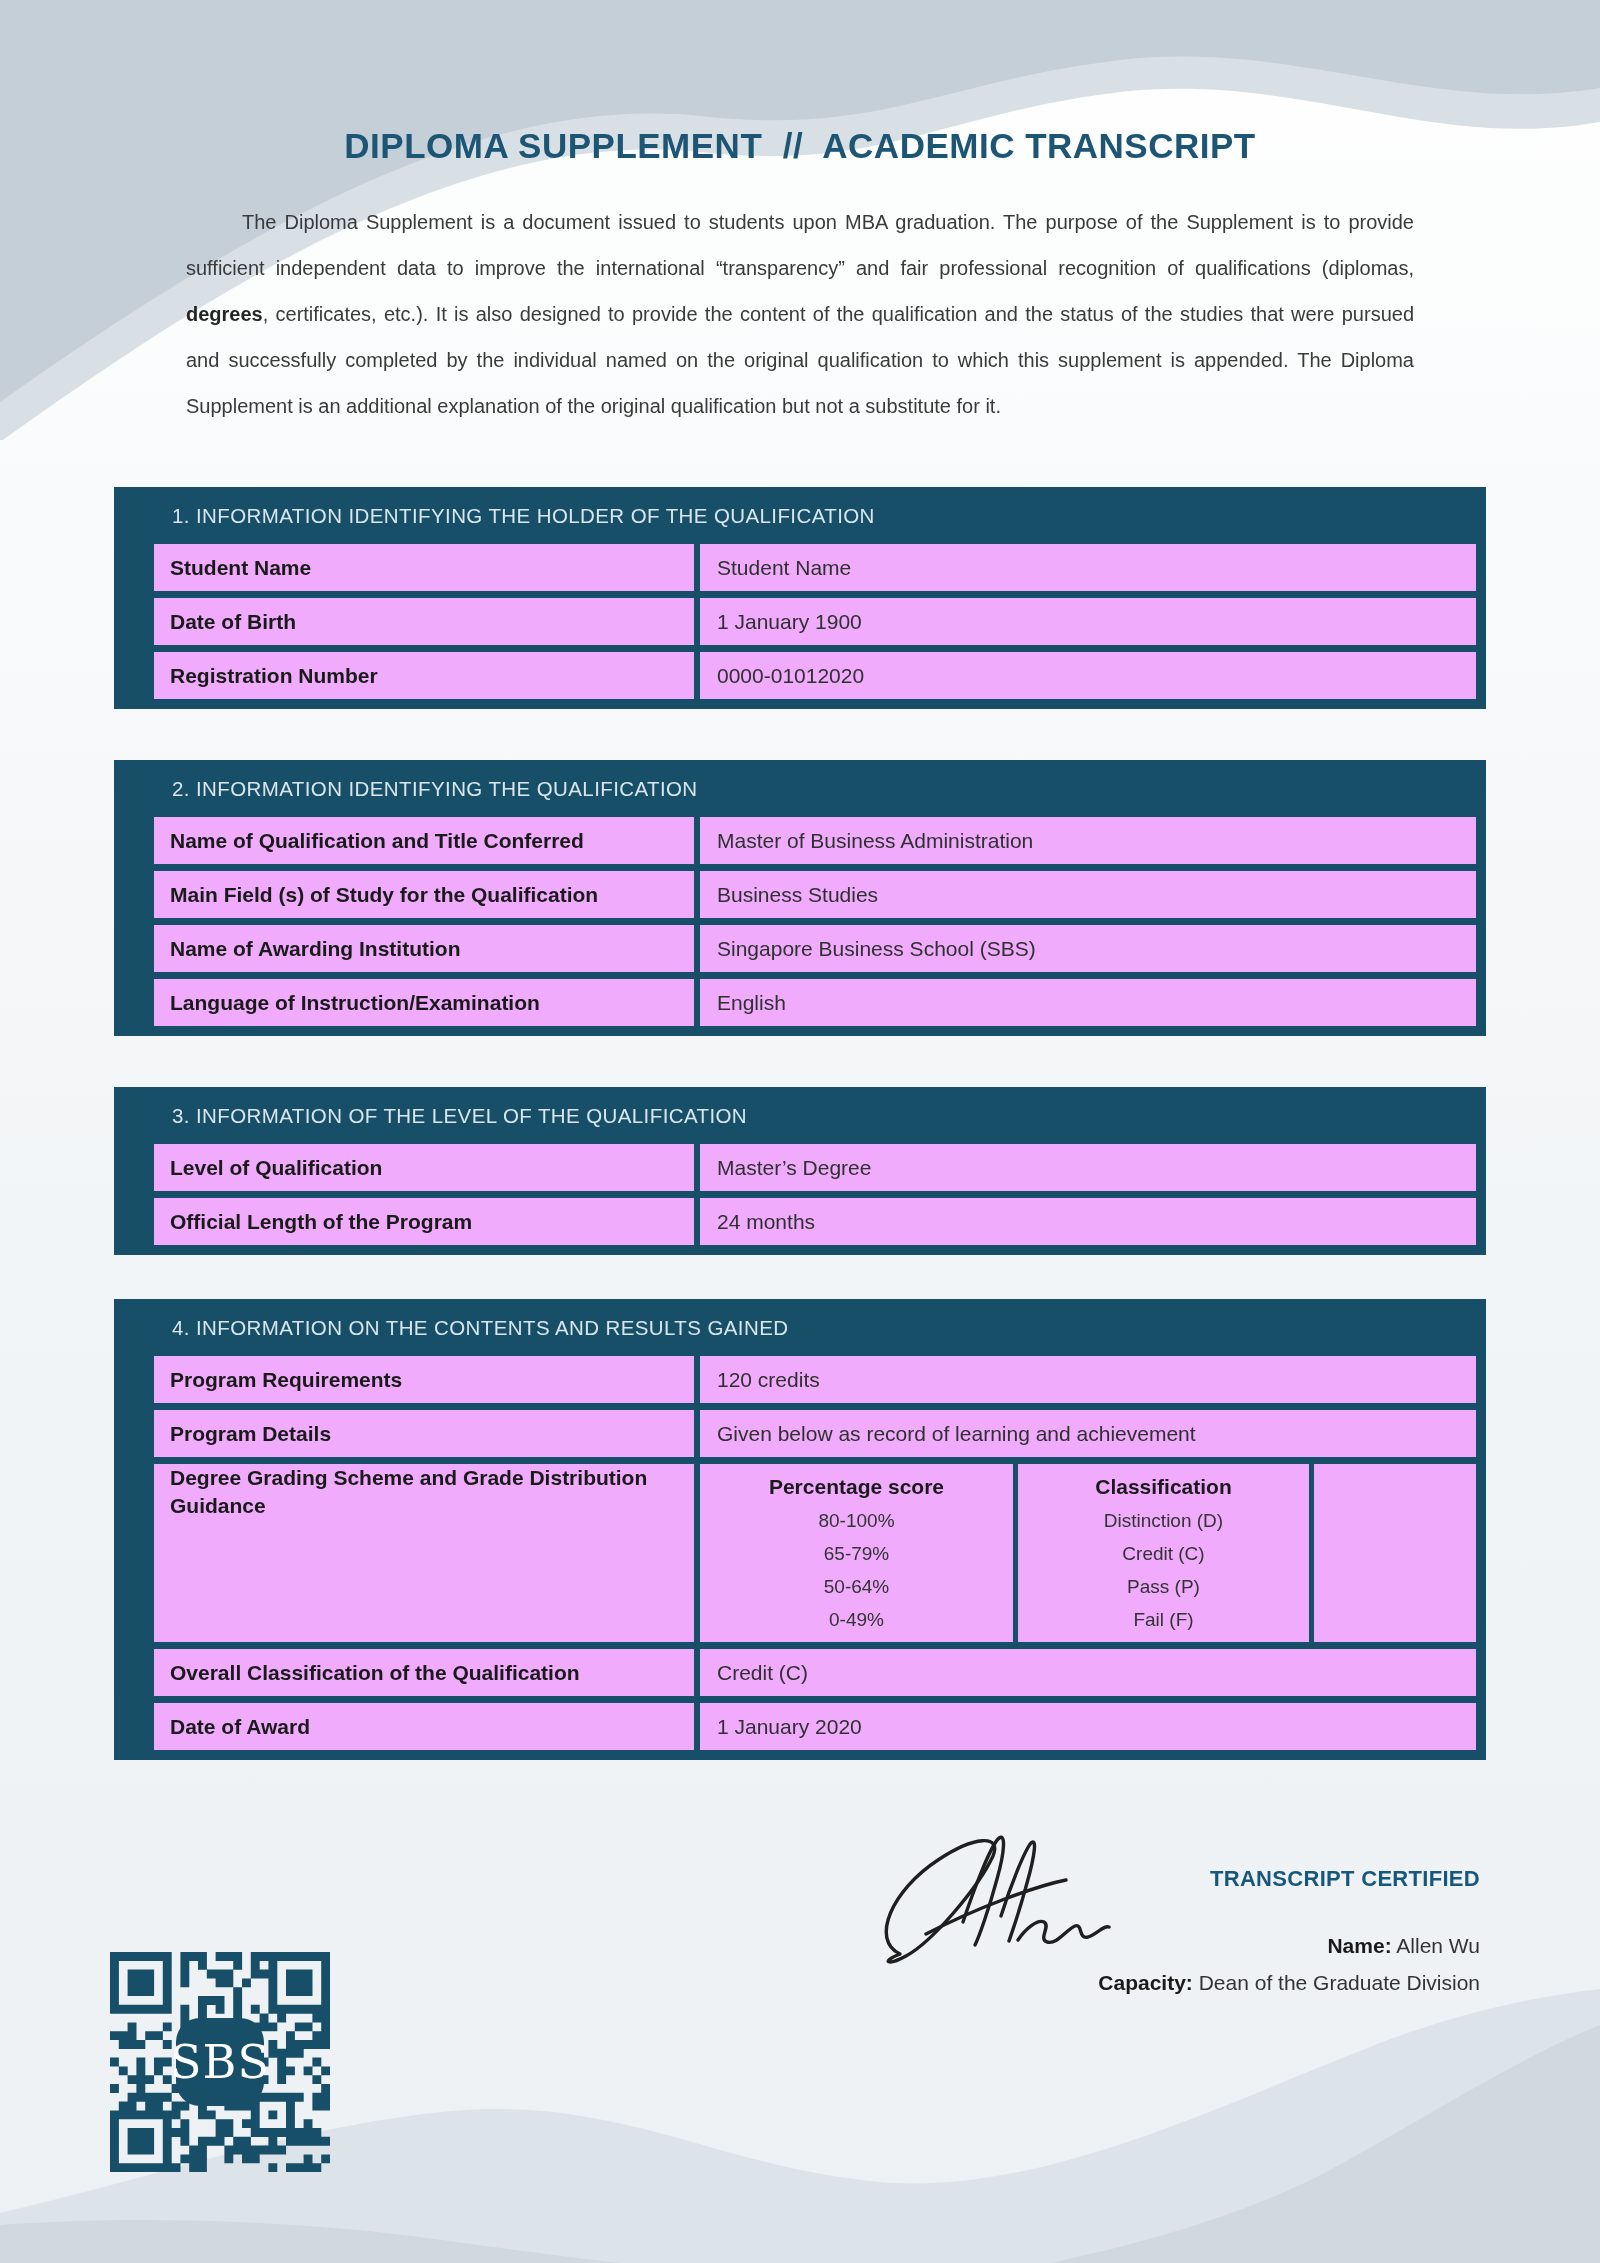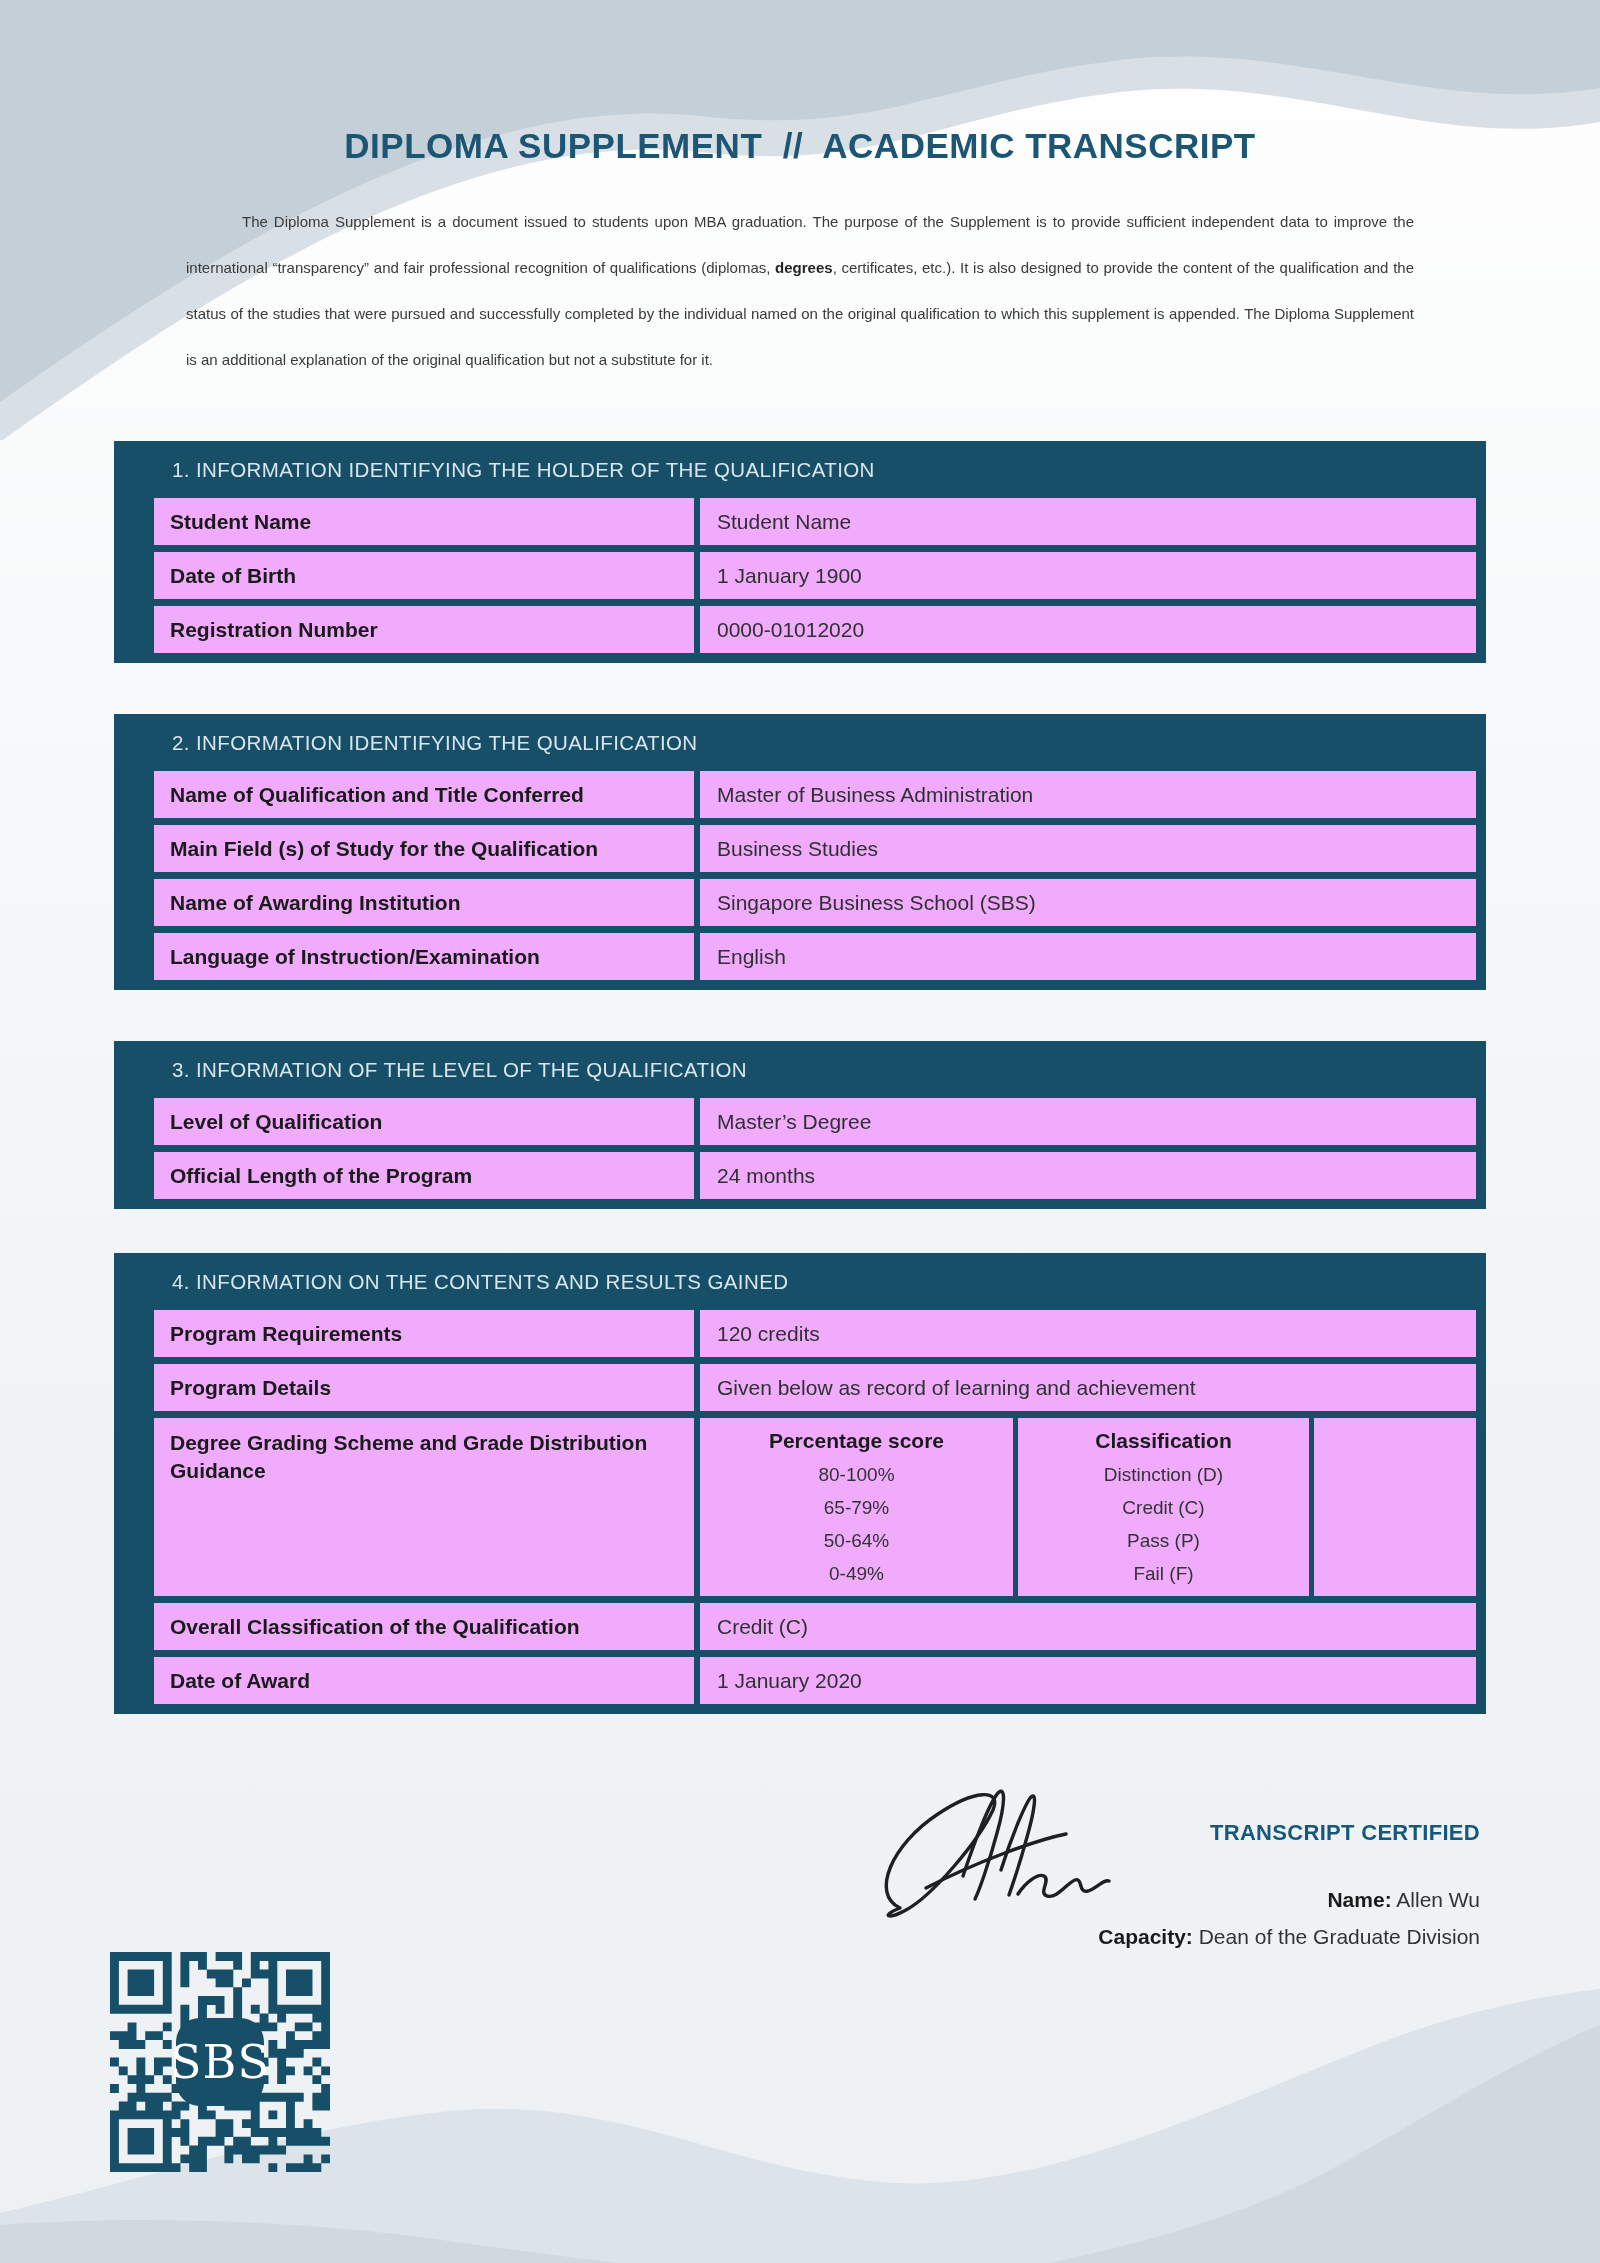--- a/index.html
+++ b/index.html
@@ -15,21 +15,21 @@
 
   .doc-title{
     margin:0;padding-top:126px;text-align:center;
     font-size:35px;font-weight:bold;color:#1d5674;
     letter-spacing:.5px;white-space:pre;
   }
 
   .intro{
     width:1228px;margin:33px auto 0;
     text-align:justify;text-indent:56px;
-    font-size:15px;line-height:46px;color:#3a3a3a;
+    font-size:20px;line-height:46px;color:#3a3a3a;
   }
   .intro b{color:#252525;}
 
   .panel{
     box-sizing:border-box;width:1372px;margin:51px auto 0;
     background:#174f68;padding:0 10px 10px 40px;
   }
   .panel-header{
     height:57px;display:flex;align-items:center;
     padding-left:18px;color:#d9e6ed;font-size:20.5px;letter-spacing:.4px;
@@ -39,21 +39,21 @@
   .plabel{
     box-sizing:border-box;flex:0 0 546px;border-right:6px solid #174f68;
     display:flex;align-items:center;padding:0 14px 0 16px;
     font-weight:bold;font-size:21px;color:#1a1a1a;line-height:28px;
   }
   .pvalue{
     flex:1;display:flex;align-items:center;
     padding-left:17px;font-size:21px;color:#303030;
   }
   .prow.grading{min-height:178px;}
-  .plabel.grade-label{align-items:flex-start;padding-top:11px;}
+  .plabel.grade-label{align-items:flex-start;}
   .grade-cols{flex:1;display:flex;justify-content:center;}
   .gcol{box-sizing:border-box;padding-top:11px;text-align:center;}
   .gcol-1{width:313px;}
   .gcol-2{width:296px;border-left:5px solid #174f68;}
   .gcol-3{flex:1;border-left:5px solid #174f68;}
   .ghead{font-weight:bold;font-size:21px;color:#1a1a1a;margin-bottom:5px;}
   .gval{font-size:19px;color:#333333;line-height:33px;}
 
   .cert{position:relative;width:1372px;margin:50px auto 0;height:235px;}
   .signature{position:absolute;left:752px;top:14px;}

